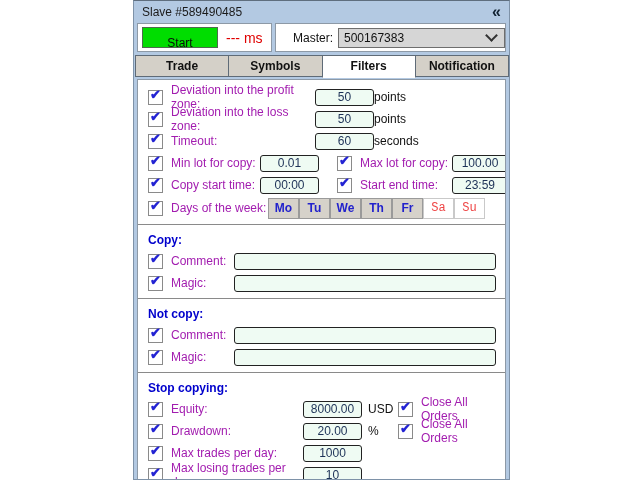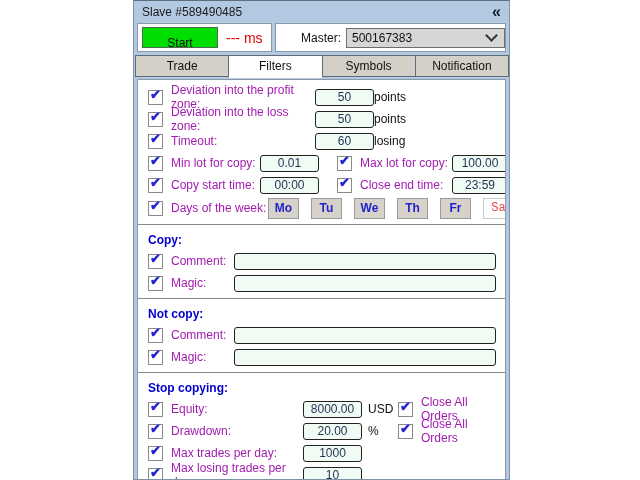--- a/index.html
+++ b/index.html
@@ -21,29 +21,29 @@
   .strip{height:33px;position:relative;}
   .whitebox{position:absolute;top:1px;height:29px;background:#fff;border:1px solid #8d99a6;box-sizing:border-box;display:flex;align-items:center;}
   .box-start{left:3px;width:135px;}
   .box-master{left:141px;right:3px;}
   .start-btn{
     margin-left:4px;width:76px;height:21px;background:#00dd00;
     border:1px solid #4d6b4d;color:#0a0a0a;font-size:12px;
     font-family:"Liberation Sans", sans-serif;cursor:pointer;padding:8px;
   }
   .latency{color:#e00000;margin-left:8px;font-size:14px;}
-  .master-label{margin-left:25px;margin-right:5px;}
+  .master-label{margin-left:17px;margin-right:5px;}
   .master-select{
     flex:1;height:20px;background:#d6d6d6;border:1px solid #6e6e6e;
     display:flex;align-items:center;padding-left:5px;cursor:pointer;box-sizing:border-box;
   }
   .master-value{flex:1;}
   .chev{width:7px;height:7px;border-right:2px solid #333;border-bottom:2px solid #333;transform:rotate(45deg);margin-right:8px;margin-top:-4px;}
   
-  .tabs{height:23px;display:flex;padding:0 1px;}
+  .tabs{height:23px;display:flex;padding:0 1px;font-weight:bold;}
   .tab{
     flex:1;background:#d4d0c8;border:1px solid #5f6b77;margin-right:-1px;
     text-align:center;line-height:20px;height:22px;box-sizing:border-box;cursor:pointer;
   }
   .tab.active{background:#ffffff;border-bottom:1px solid #ffffff;height:23px;}
   
   .content{
     position:absolute;left:3px;right:3px;top:78px;bottom:0;
     background:#fff;border:1px solid #8d99a6;border-bottom:none;overflow:hidden;box-sizing:border-box;
   }
@@ -69,21 +69,21 @@
     font-size:12px;text-align:center;color:#1c3156;font-family:"Liberation Sans", sans-serif;
     padding:0;flex:none;
   }
   .w57{width:57px;}
   .w54{width:54px;}
   .w260{width:260px;}
   .unit{}
   .unit28{margin-left:6px;width:30px;flex:none;}
   .gap18{margin-left:18px;}
   .day{
-    width:29px;height:19px;line-height:19px;text-align:center;margin-right:12px;
+    width:29px;height:19px;line-height:19px;text-align:center;margin-right:0;
     border:1px solid #9a9a9a;box-sizing:content-box;cursor:pointer;flex:none;
   }
   .day.on{background:#d6d2ca;color:#2222cc;font-weight:bold;}
   .day.off{background:#ffffff;color:#ef4444;border-color:#c9c9c9;font-family:Liberation Mono, monospace;}
   .divider{height:0;border-top:1px solid #8a8a8a;border-bottom:1px solid #ffffff;margin:4px 0;}
   .heading{color:#0000cc;font-weight:bold;padding:3px 0 3px 10px;}
 </style>
 </head>
 <body>
 
@@ -103,22 +103,22 @@
       <span class="master-label">Master:</span>
       <div class="master-select">
         <span class="master-value">500167383</span>
         <span class="chev"></span>
       </div>
     </div>
   </div>
 
   <div class="tabs">
     <div class="tab">Trade</div>
+    <div class="tab">Symbols</div>
     <div class="tab active">Filters</div>
-    <div class="tab">Symbols</div>
     <div class="tab">Notification</div>
   </div>
 
   <div class="content">
 
     <div class="sectionA">
       <div class="row">
         <span class="cb"></span>
         <span class="lbl lw144">Deviation into the profit zone:</span>
         <input class="field w57" value="50" style="">
@@ -127,36 +127,36 @@
       <div class="row">
         <span class="cb"></span>
         <span class="lbl lw144">Deviation into the loss zone:</span>
         <input class="field w57" value="50" style="">
         <span class="unit">points</span>
       </div>
       <div class="row">
         <span class="cb"></span>
         <span class="lbl lw144">Timeout:</span>
         <input class="field w57" value="60" style="">
-        <span class="unit">losing</span>
+        <span class="unit">seconds</span>
       </div>
       <div class="row">
         <span class="cb"></span>
         <span class="lbl lw89">Min lot for copy:</span>
         <input class="field w57" value="0.01" style="">
         <span class="cb gap18"></span>
         <span class="lbl lw92">Max lot for copy:</span>
         <input class="field w54" value="100.00" style="">
       </div>
       <div class="row">
         <span class="cb"></span>
         <span class="lbl lw89">Copy start time:</span>
         <input class="field w57" value="00:00" style="">
         <span class="cb gap18"></span>
-        <span class="lbl lw92">Close end time:</span>
+        <span class="lbl lw92">Start end time:</span>
         <input class="field w54" value="23:59" style="">
       </div>
       <div class="row days">
         <span class="cb"></span>
         <span class="lbl lw97">Days of the week:</span>
         <span class="day on">Mo</span>
         <span class="day on">Tu</span>
         <span class="day on">We</span>
         <span class="day on">Th</span>
         <span class="day on">Fr</span>

